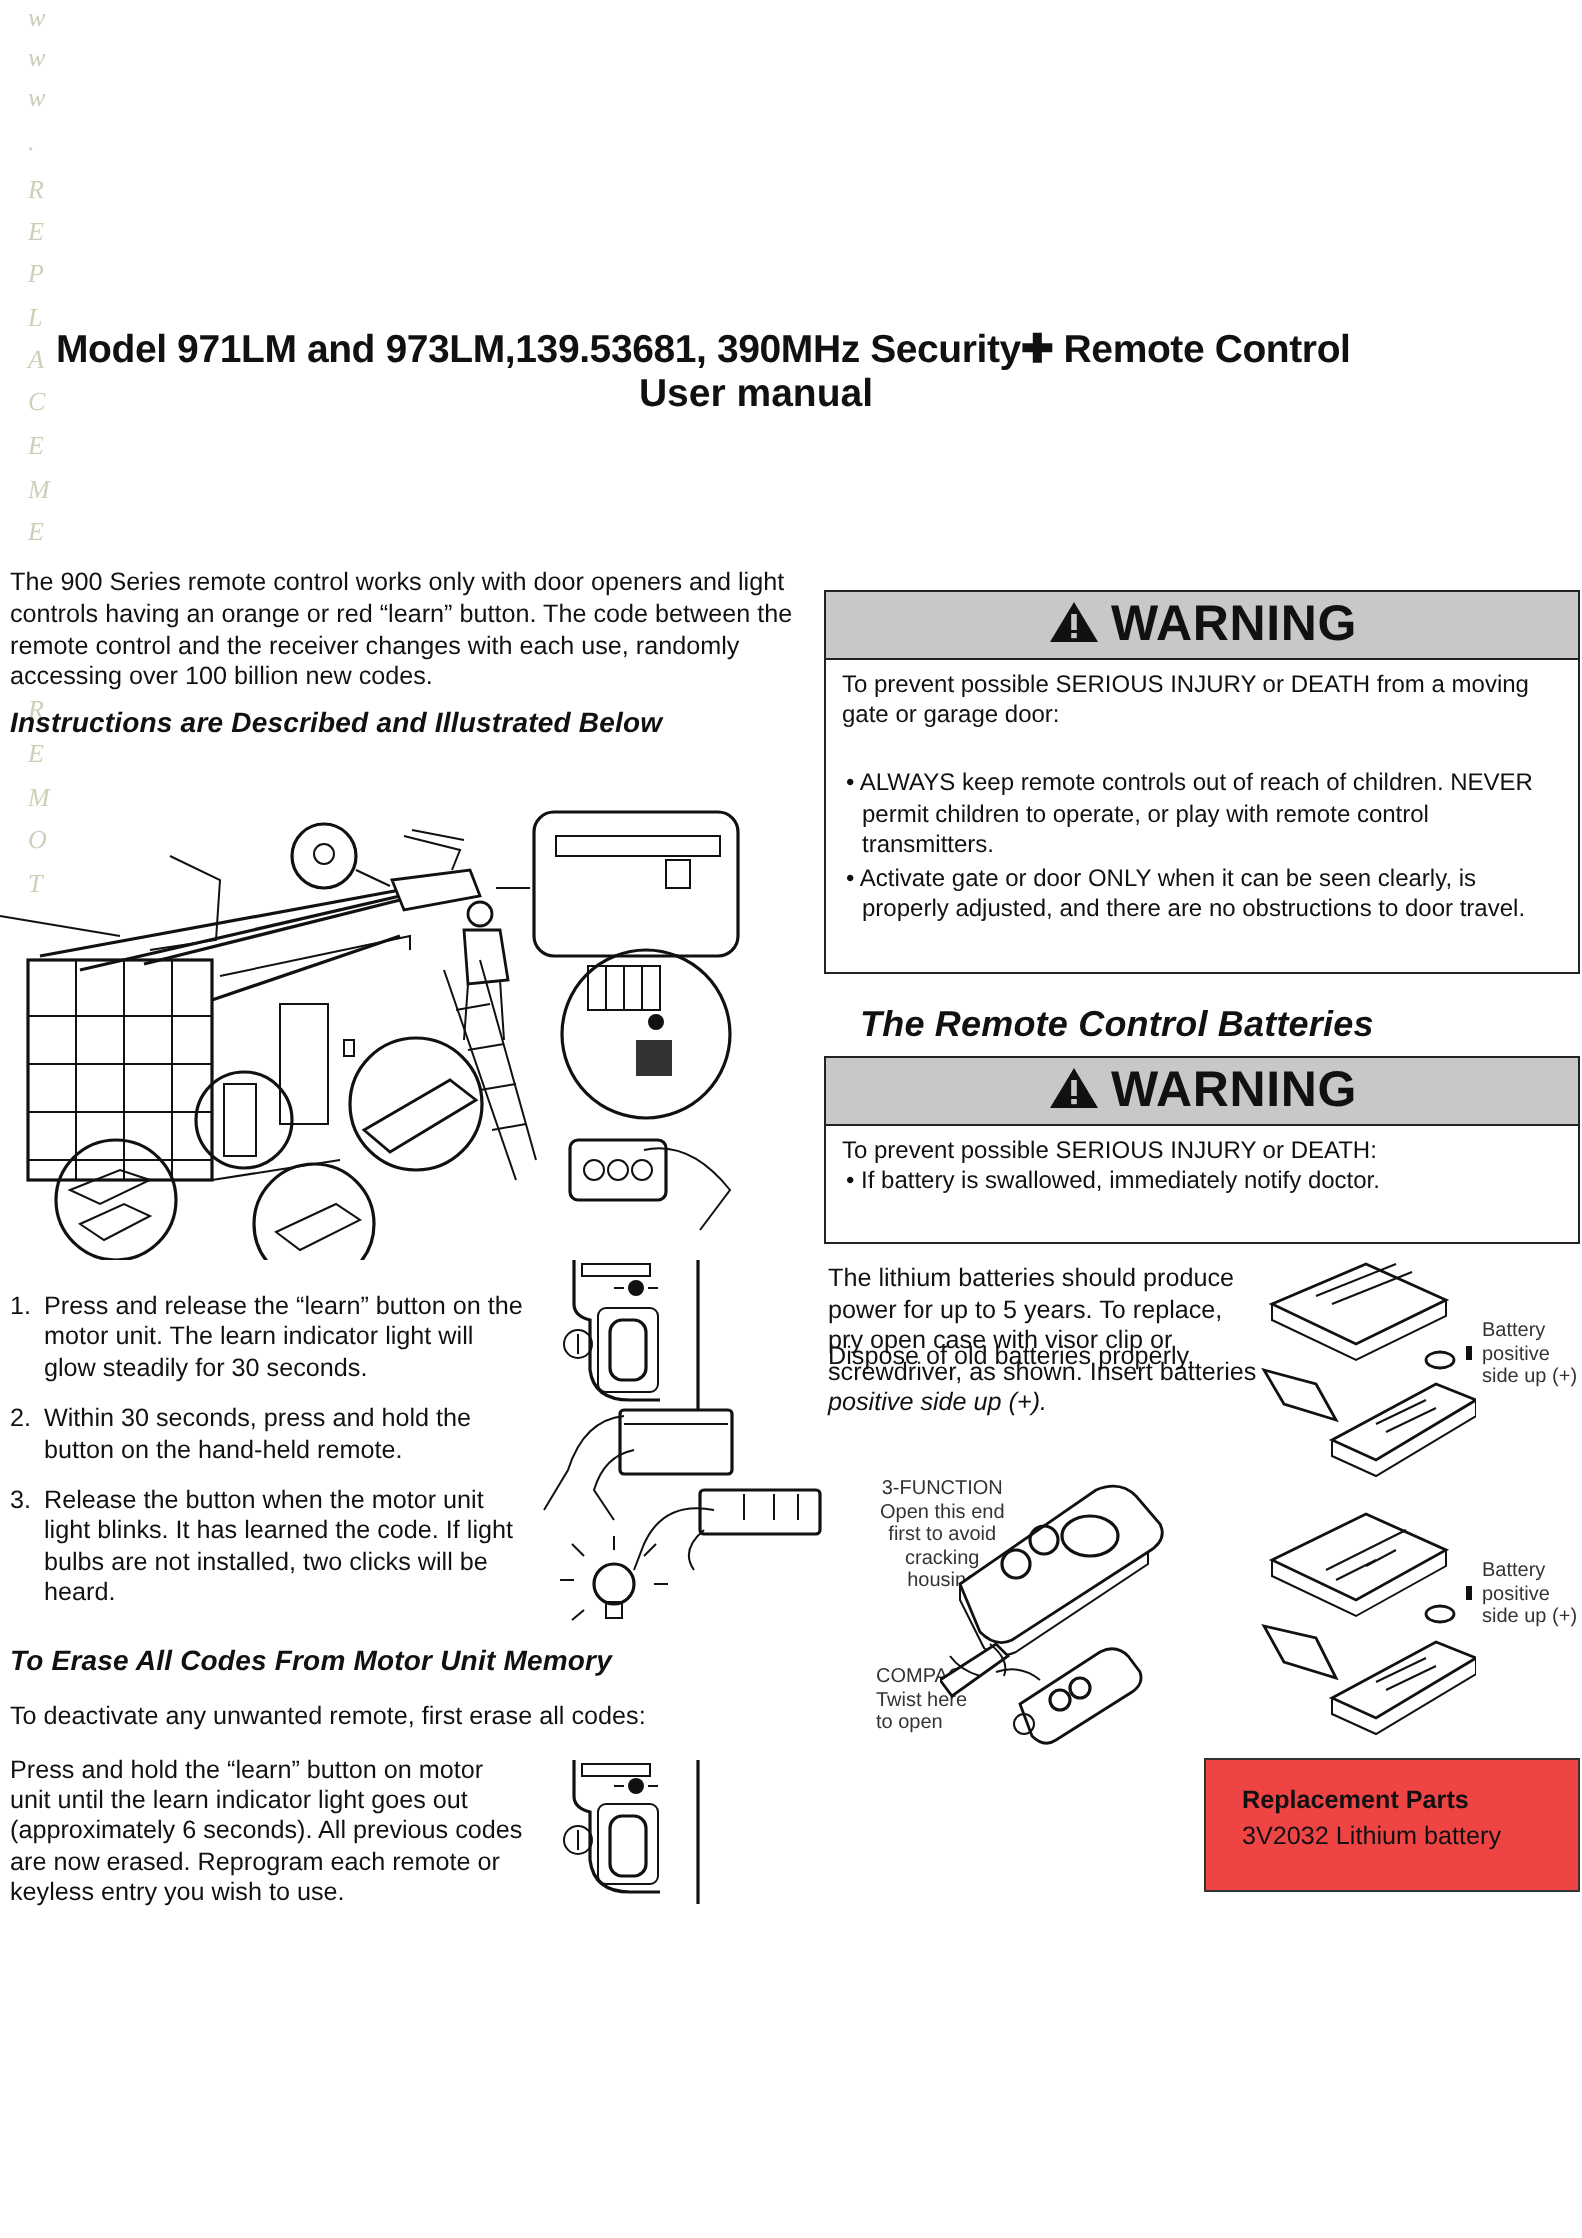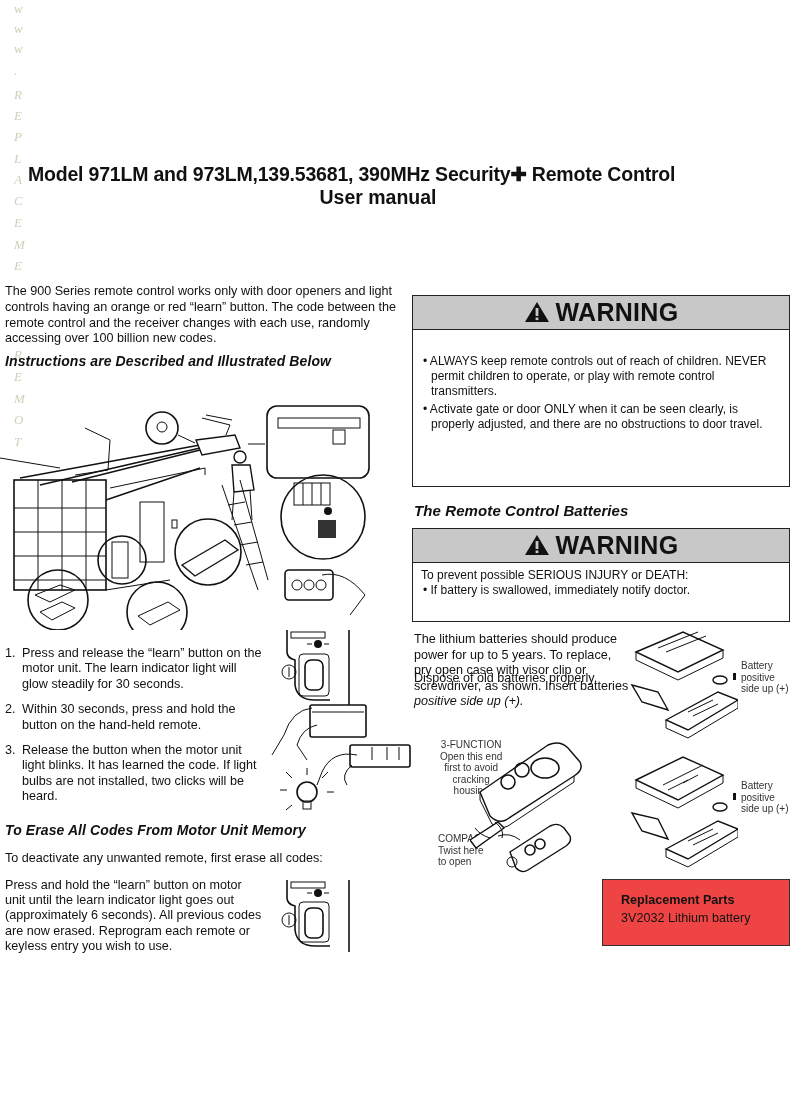--- a/index.html
+++ b/index.html
@@ -197,26 +197,27 @@
 
 <div class="abs warn" style="left:412px; top:295px; width:376px; height:190px;">
   <div class="warn-head">
     <svg width="26" height="22" viewBox="0 0 26 22">
       <path d="M13 1 L25 21 L1 21 Z" fill="#111"></path>
       <rect x="11.6" y="7" width="2.8" height="8" fill="#c8c8c8"></rect>
       <rect x="11.6" y="16.5" width="2.8" height="2.6" fill="#c8c8c8"></rect>
     </svg><span>WARNING</span>
   </div>
   <div class="warn-body">
+    <div>To prevent possible SERIOUS INJURY or DEATH from a moving gate or garage door:</div>
     <div class="li" style="margin-top:19px;">• ALWAYS keep remote controls out of reach of children. NEVER permit children to operate, or play with remote control transmitters.</div>
     <div class="li" style="margin-top:2px;">• Activate gate or door ONLY when it can be seen clearly, is properly adjusted, and there are no obstructions to door travel.</div>
   </div>
 </div>
 
-<div class="abs sec-h" style="left:414px; top:502px; font-size:15px;">The Remote Control Batteries</div>
+<div class="abs sec-h" style="left:430px; top:502px; font-size:18px;">The Remote Control Batteries</div>
 
 <div class="abs warn" style="left:412px; top:528px; width:376px; height:92px;">
   <div class="warn-head">
     <svg width="26" height="22" viewBox="0 0 26 22">
       <path d="M13 1 L25 21 L1 21 Z" fill="#111"></path>
       <rect x="11.6" y="7" width="2.8" height="8" fill="#c8c8c8"></rect>
       <rect x="11.6" y="16.5" width="2.8" height="2.6" fill="#c8c8c8"></rect>
     </svg><span>WARNING</span>
   </div>
   <div class="warn-body">

